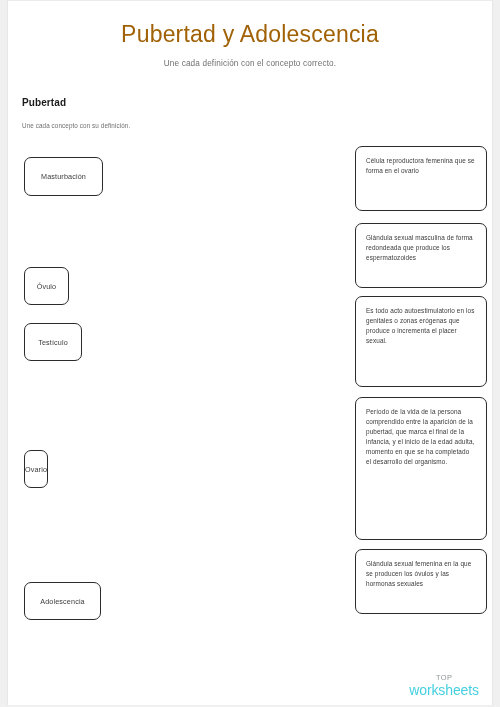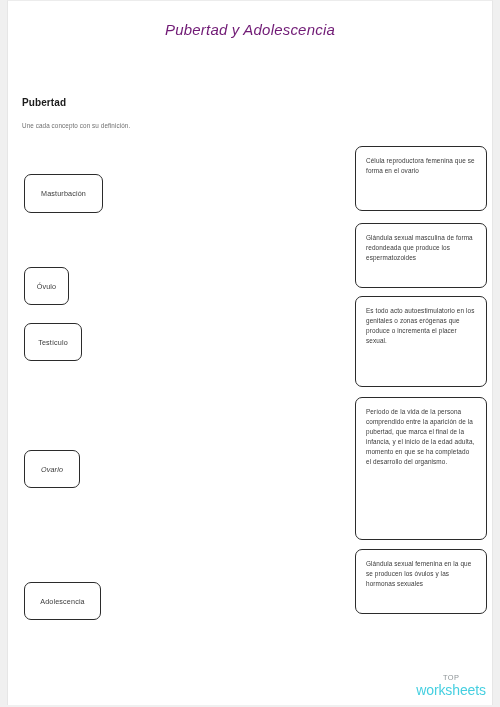--- a/index.html
+++ b/index.html
@@ -27,25 +27,24 @@
     box-sizing: border-box;
     overflow: hidden;
   }
 
   .doc-title {
     position: absolute;
     top: 20px;
     left: 0;
     width: 100%;
     text-align: center;
-    font-size: 15px;
-    color: #701a75;
+    font-size: 23px;
+    color: #a16207;
     letter-spacing: 0.2px;
     font-weight: 400;
-    font-style: italic;
   }
 
   .doc-subtitle {
     position: absolute;
     top: 58px;
     left: 0;
     width: 100%;
     text-align: center;
     font-size: 8.2px;
     color: #6f6f6f;
@@ -122,21 +121,21 @@
     font-size: 6.4px;
     line-height: 1.55;
     color: #3a3a3a;
     padding: 9px 10px 0 10px;
     letter-spacing: 0.1px;
   }
 
   
   .footer-logo {
     position: absolute;
-    right: 6px;
+    right: 13px;
     bottom: 8px;
     text-align: center;
     line-height: 1;
   }
   .logo-top {
     font-size: 7.4px;
     color: #8d9396;
     letter-spacing: 0.4px;
   }
   .logo-worksheets {
@@ -145,36 +144,37 @@
     letter-spacing: -0.1px;
     margin-top: 1.5px;
   }
 </style>
 </head>
 <body>
 
 <div class="page">
 
   <div class="doc-title">Pubertad y Adolescencia</div>
+  <div class="doc-subtitle">Une cada definición con el concepto correcto.</div>
 
   <div class="section-title">Pubertad</div>
   <div class="section-instruction">Une cada concepto con su definición.</div>
 
   <div class="match-area">
     <div class="concept-col" id="concept-col">
-        <div class="concept-box" style="top: 33px; width: 79px; height: 39px;">
+        <div class="concept-box" style="top: 16px; width: 79px; height: 39px;">
           <span>Masturbación</span>
         </div>
         <div class="concept-box" style="top: 91px; width: 45px; height: 38px; margin-top: 35px;">
           <span>Óvulo</span>
         </div>
         <div class="concept-box" style="top: 182px; width: 58px; height: 38px; text-align: right;">
           <span>Testículo</span>
         </div>
-        <div class="concept-box" style="top: 309px; width: 56px; height: 38px; font-style: italic;">
+        <div class="concept-box" style="top: 309px; width: 24px; height: 38px;">
           <span>Ovario</span>
         </div>
         <div class="concept-box" style="top: 441px; width: 77px; height: 38px;">
           <span>Adolescencia</span>
         </div>
       </div>
     <div class="definition-col" id="definition-col">
         <div class="definition-box" style="top: 5px; height: 65px;"><span>Célula reproductora femenina que se forma en el ovario</span></div>
         <div class="definition-box" style="top: 82px; height: 65px;"><span>Glándula sexual masculina de forma redondeada que produce los espermatozoides</span></div>
         <div class="definition-box" style="top: 155px; height: 91px;"><span>Es todo acto autoestimulatorio en los genitales o zonas erógenas que produce o incrementa el placer sexual.</span></div>

